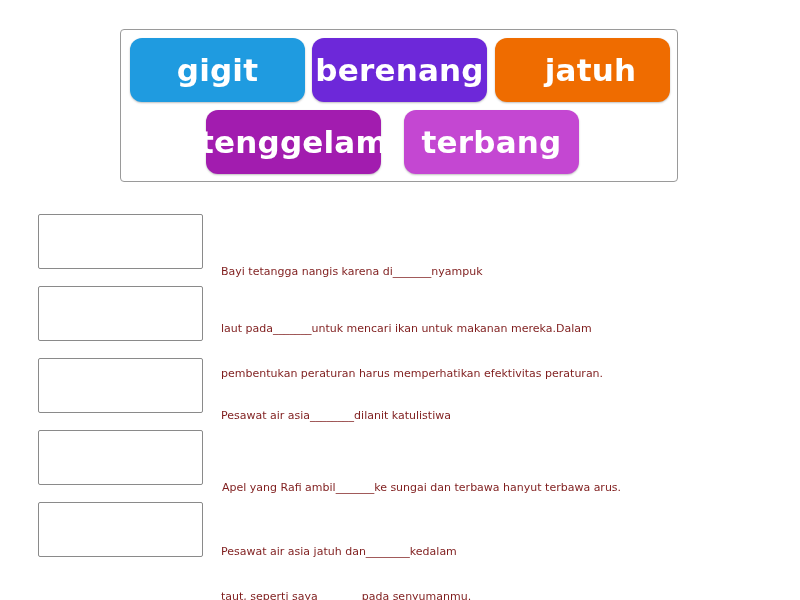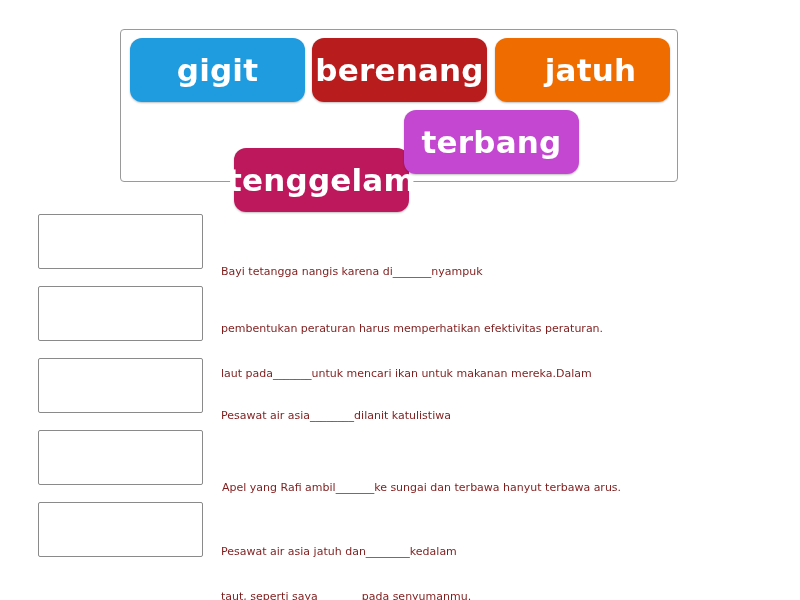--- a/index.html
+++ b/index.html
@@ -26,34 +26,34 @@
     position:absolute; left:221px; font-size:11px; line-height:15px; color:#7f1d1d;
     white-space:pre; font-family:"DejaVu Sans", sans-serif;
   }
 </style>
 </head>
 <body>
 
 <div class="word-bank"></div>
 
 <div class="tile" style="left:130px; top:38px; background:#1f9be0;">gigit</div>
-<div class="tile" style="left:312px; top:38px; background:#b91c1c;">berenang</div>
+<div class="tile" style="left:312px; top:38px; background:#6d28d9;">berenang</div>
 <div class="tile" style="left:495px; top:38px; background:#ef6c00;padding-left:16px;">jatuh</div>
-<div class="tile" style="left:234px; top:110px; background:#be185d;margin-top:38px;">tenggelam</div>
+<div class="tile" style="left:206px; top:110px; background:#a21caf;">tenggelam</div>
 <div class="tile" style="left:404px; top:110px; background:#c447d2;">terbang</div>
 
 <div class="drop-box" style="top:214px;"></div>
 <div class="sentence" style="top:234px;">
   <div>Bayi tetangga nangis karena di_______nyampuk</div>
 </div>
 
 <div class="drop-box" style="top:286px;"></div>
 <div class="sentence" style="top:291px;">
+  <div>laut pada_______untuk mencari ikan untuk makanan mereka.Dalam</div>
   <div>pembentukan peraturan harus memperhatikan efektivitas peraturan.</div>
-  <div>laut pada_______untuk mencari ikan untuk makanan mereka.Dalam</div>
 </div>
 
 <div class="drop-box" style="top:358px;"></div>
 <div class="sentence" style="top:378px;">
   <div>Pesawat air asia________dilanit katulistiwa</div>
 </div>
 
 <div class="drop-box" style="top:430px;"></div>
 <div class="sentence" style="top:450px; left:222px;">
   <div>Apel yang Rafi ambil_______ke sungai dan terbawa hanyut terbawa arus.</div>

